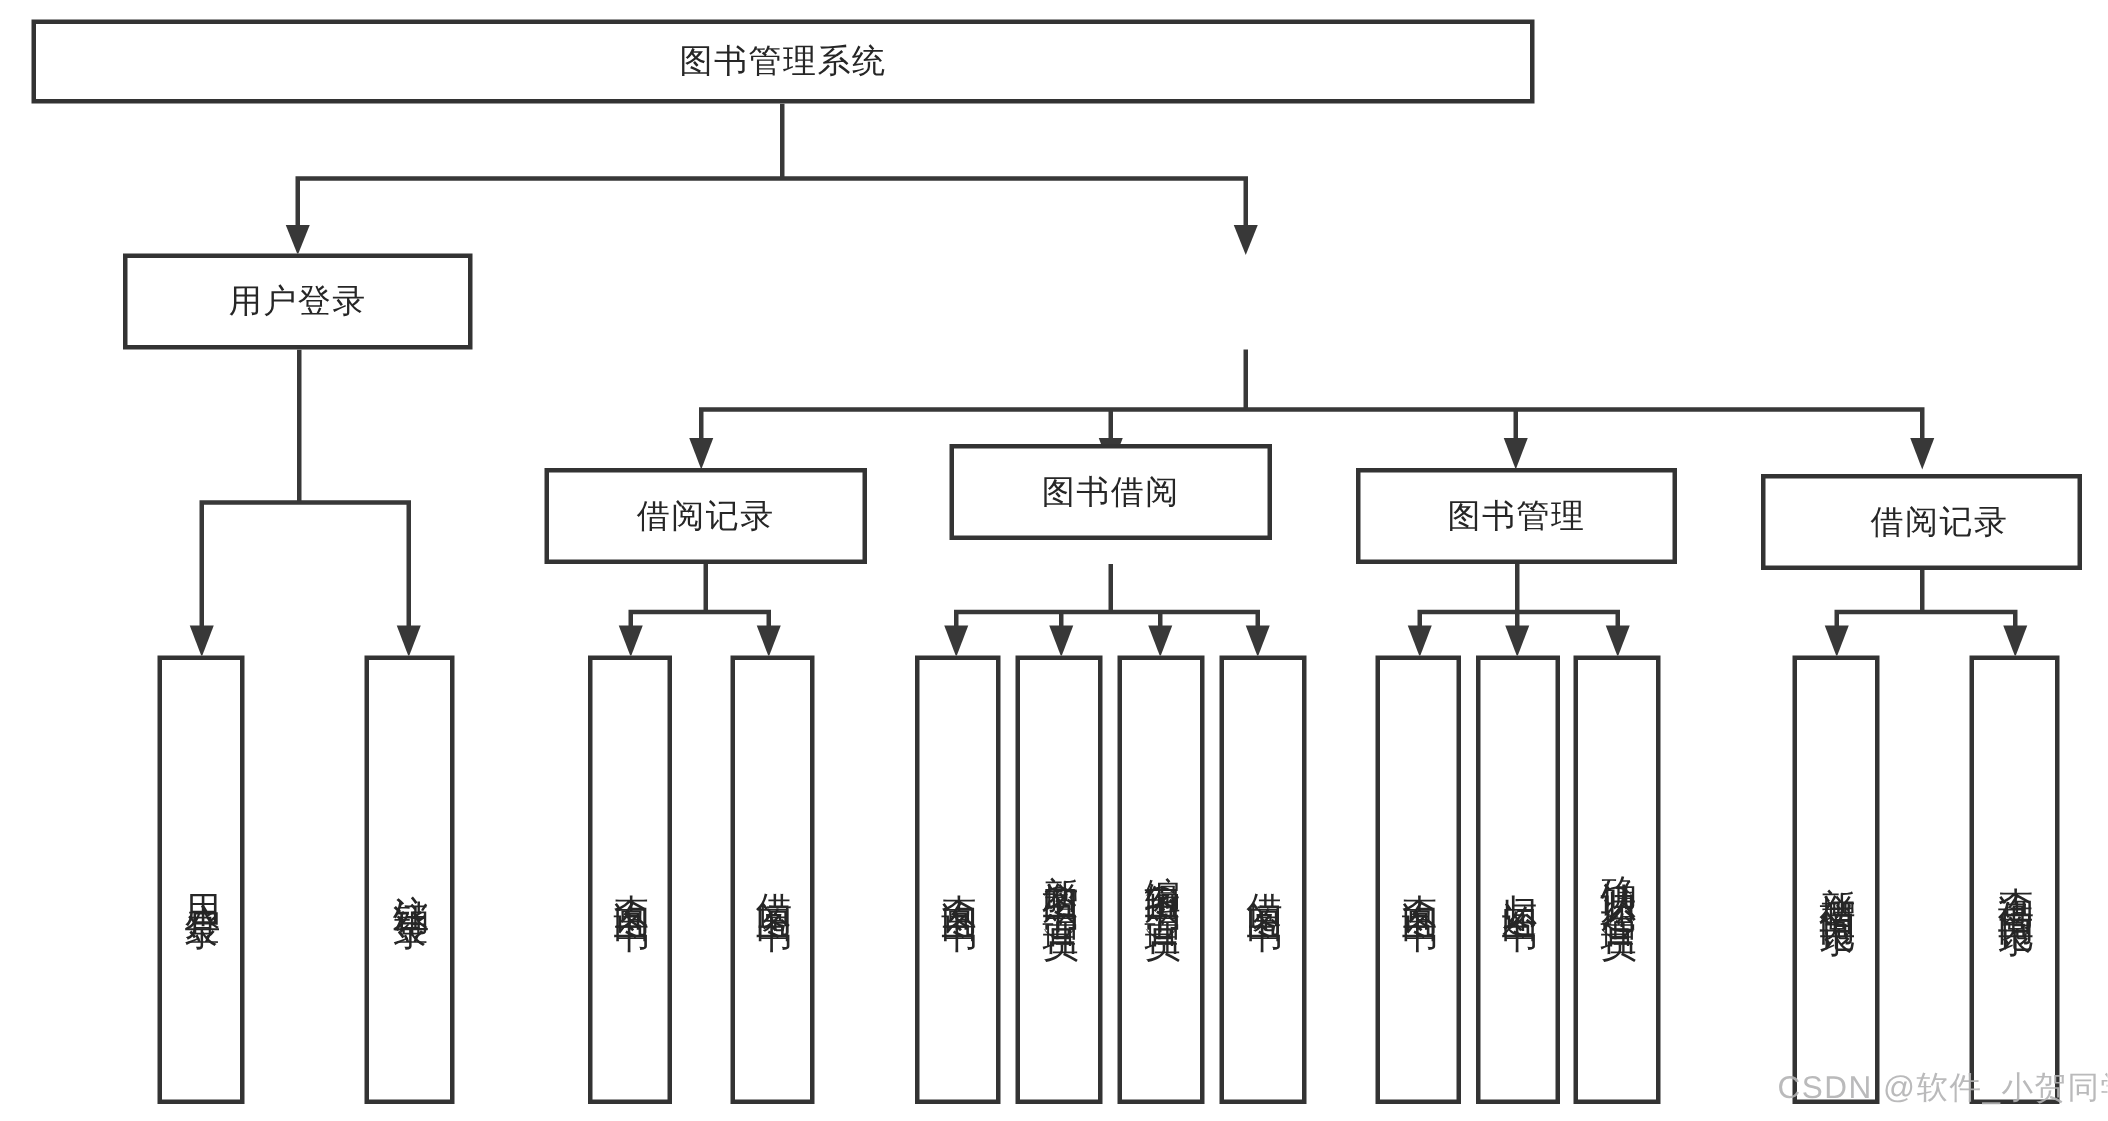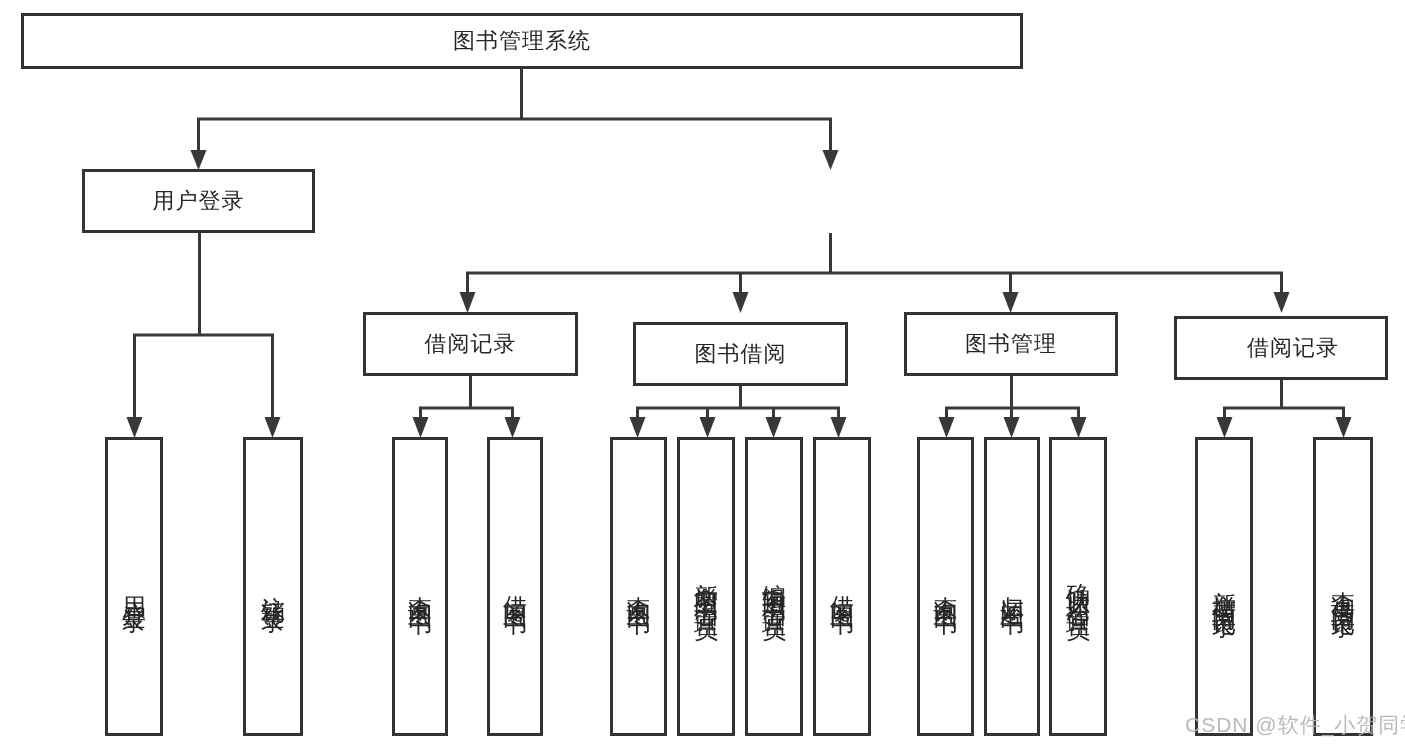--- a/index.html
+++ b/index.html
@@ -27,21 +27,21 @@
     display: flex;
     align-items: center;
     justify-content: center;
     text-align: center;
   }
   .node-h { font-size: 22px; letter-spacing: 1px; }
   .node-root  { left: 21px;  top: 13px;  width: 1002px; height: 56px; }
   .node-l2a   { left: 82px;  top: 169px; width: 233px;  height: 64px; }
   .node-l2b   { left: 712px; top: 169px; width: 235px;  height: 64px; }
   .node-l3a   { left: 363px; top: 312px; width: 215px;  height: 64px; }
-  .node-l3b   { left: 633px; top: 322px; width: 215px;  height: 64px; }
+  .node-l3b   { left: 633px; top: 296px; width: 215px;  height: 64px; }
   .node-l3c   { left: 904px; top: 312px; width: 214px;  height: 64px; }
   .node-l3d   { left: 1174px;top: 316px; width: 214px;  height: 64px; padding-left: 24px; }
   .leaf {
     top: 437px; height: 299px;
     writing-mode: vertical-rl;
     font-size: 24px;
     letter-spacing: 5px;
     line-height: 1;
   }
   .leaf-u1 { left: 105px;  width: 58px; }

